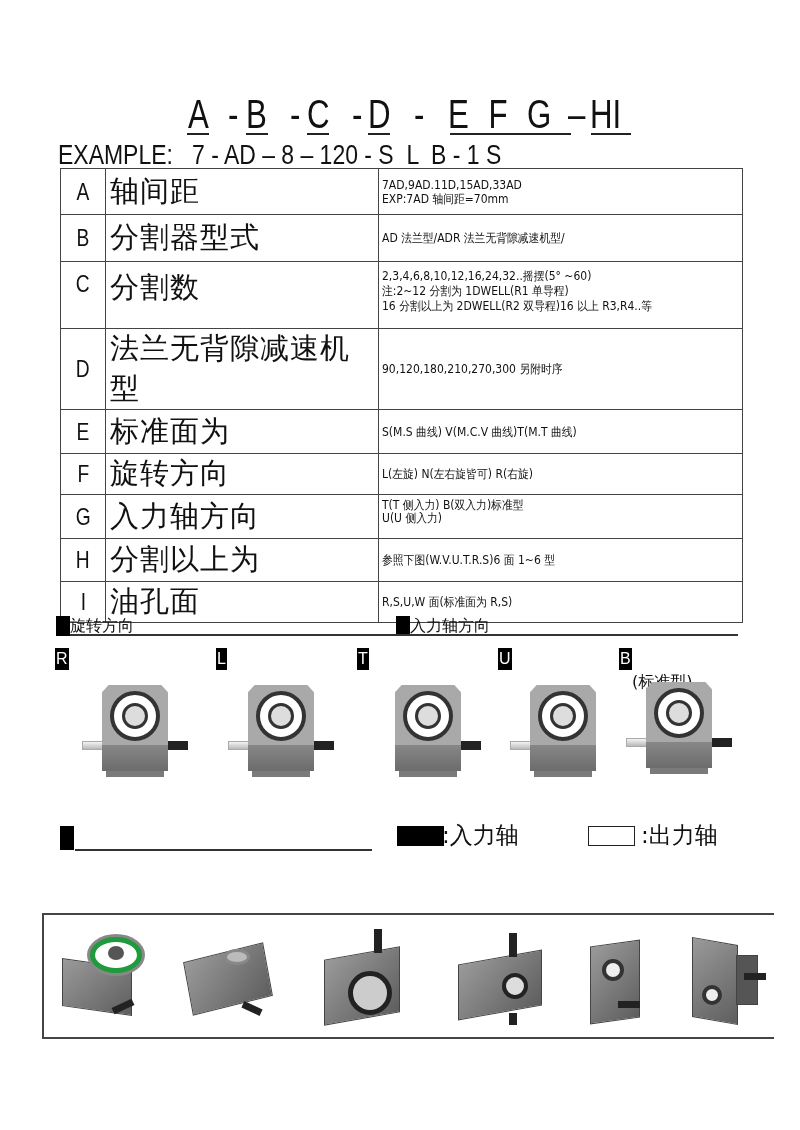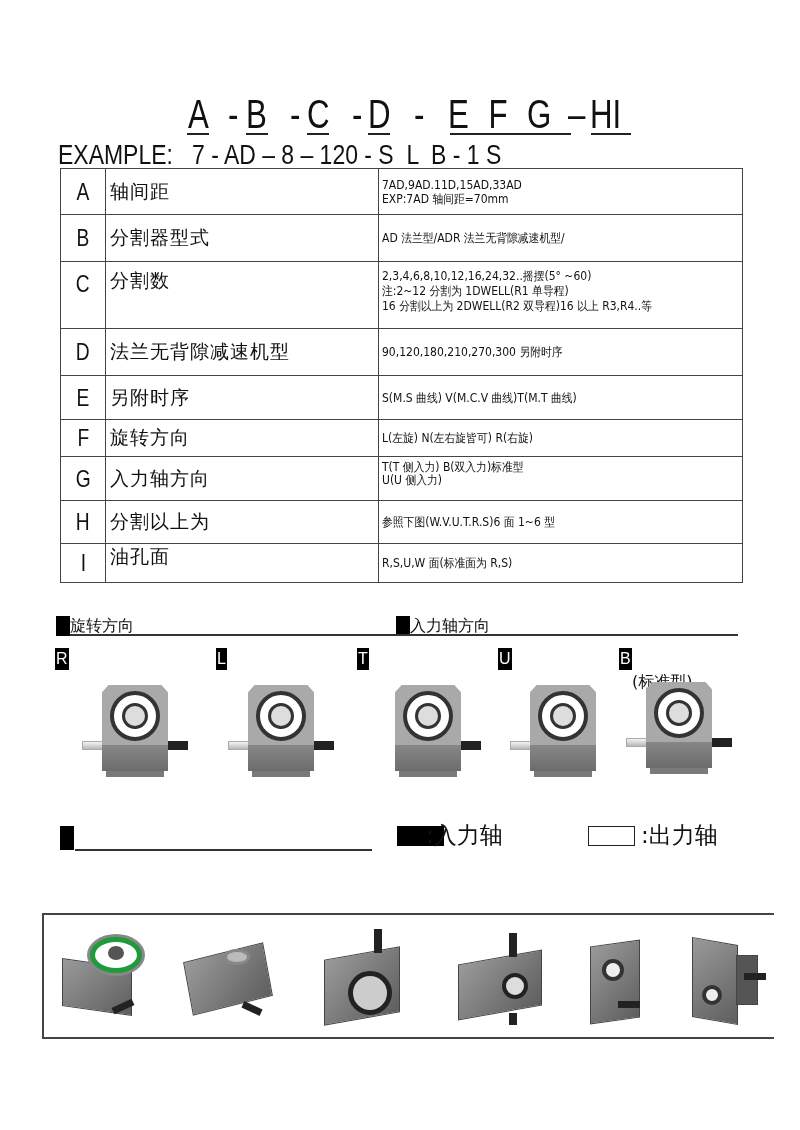--- a/index.html
+++ b/index.html
@@ -9,21 +9,21 @@
   .code-line { position: absolute; top: 92px; left: 0; width: 800px; height: 48px; }
   .code-seg { position: absolute; top: 0; font-family: "Liberation Sans", sans-serif; font-size: 40px; line-height: 44px; transform: scaleX(0.78); transform-origin: left top; color: #111; }
   .uline { position: absolute; height: 2px; background: #222; top: 133px; }
 
   .example { position: absolute; top: 140px; left: 58px; font-family: "Liberation Sans", sans-serif; font-size: 28px; line-height: 30px; color: #111; transform: scaleX(0.82); transform-origin: left top; white-space: pre; }
 
   .spec-table { position: absolute; left: 60px; top: 168px; width: 683px; border-collapse: collapse; }
   .spec-table td { border: 1.5px solid #444; vertical-align: middle; }
   .col-key { width: 45px; text-align: center; font-family: "Liberation Sans", sans-serif; font-size: 24px; transform-origin: center; }
   .col-key span { display: inline-block; transform: scaleX(0.8); }
-  .col-name { width: 273px; padding-left: 4px; font-size: 19px; letter-spacing: 1px; }
+  .col-name { width: 273px; padding-left: 4px; font-size: 29px; letter-spacing: 1px; }
   .col-desc { padding-left: 3px; font-size: 12px; line-height: 14px; font-family: "DejaVu Sans", sans-serif; }
   .col-desc div { white-space: nowrap; transform: scaleX(0.9); transform-origin: left center; }
   .col-name.top, .col-desc.top { vertical-align: top; padding-top: 6px; }
 
   .sec-head { position: absolute; font-size: 16px; line-height: 20px; }
   .sec-head .blk { display: inline-block; width: 14px; height: 20px; background: #000; vertical-align: top; }
   .sec-line { position: absolute; height: 2px; background: #333; }
 
   .tag { position: absolute; top: 648px; height: 22px; background: #000; color: #fff; font-family: "Liberation Sans", sans-serif; font-size: 16px; line-height: 22px; padding: 0 1px; }
   .tag-suffix { position: absolute; top: 671px; font-size: 16px; line-height: 22px; }
@@ -104,21 +104,21 @@
   </tr>
   <tr style="height:47px">
     <td class="col-key"><span>D</span></td>
     <td class="col-name">法兰无背隙减速机型</td>
     <td class="col-desc">
       <div>90,120,180,210,270,300 另附时序</div>
     </td>
   </tr>
   <tr style="height:44px">
     <td class="col-key"><span>E</span></td>
-    <td class="col-name">另附时序</td>
+    <td class="col-name">标准面为</td>
     <td class="col-desc">
       <div>S(M.S 曲线) V(M.C.V 曲线)T(M.T 曲线)</div>
     </td>
   </tr>
   <tr style="height:37px">
     <td class="col-key"><span>F</span></td>
     <td class="col-name">旋转方向</td>
     <td class="col-desc">
       <div>L(左旋) N(左右旋皆可) R(右旋)</div>
     </td>
@@ -215,21 +215,21 @@
       <div class="hub"></div>
   </div>
   <div class="shaft-in" style="left:88px"></div>
 </div>
 
 <div class="legend-head">
   <span class="blk"></span>
 </div>
 <div class="legend-line"></div>
 <div class="legend-swatch in"></div>
-<span class="legend-label" style="left:426px">:入力轴</span>
+<span class="legend-label" style="left:442px">:入力轴</span>
 <div class="legend-swatch out"></div>
 <span class="legend-label" style="left:641px">:出力轴</span>
 
 <div class="gallery">
   <div class="iso" style="left:10px">
     <div class="blk1" style="left:8px; top:30px; width:70px; height:48px; transform:skewY(8deg)"></div>
     <div class="disk" style="left:36px; top:4px; width:52px; height:36px; background:#fff; border:5px solid #1f9a3c; box-shadow:0 0 0 3px #888"></div>
     <div class="disk" style="left:54px; top:13px; width:16px; height:14px; background:#555"></div>
     <div style="position:absolute; left:58px; top:70px; width:22px; height:7px; background:#222; transform:rotate(-25deg)"></div>
   </div>

